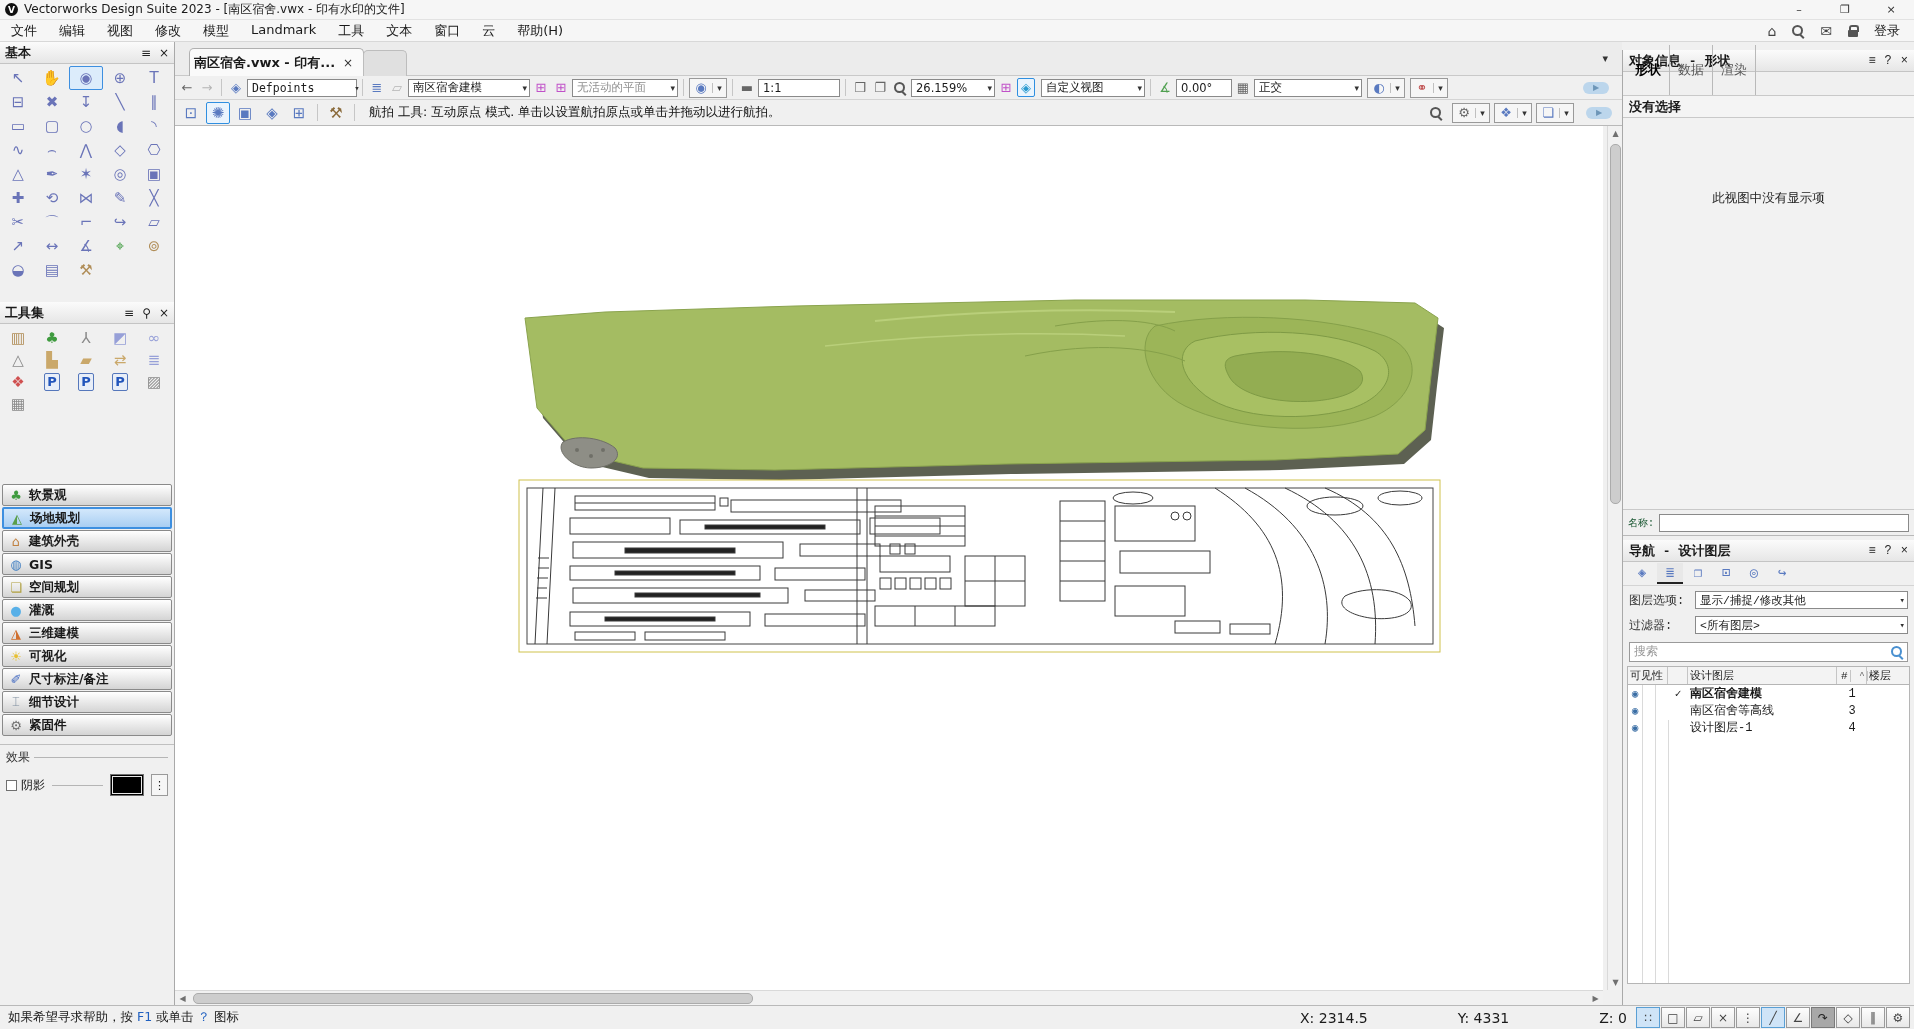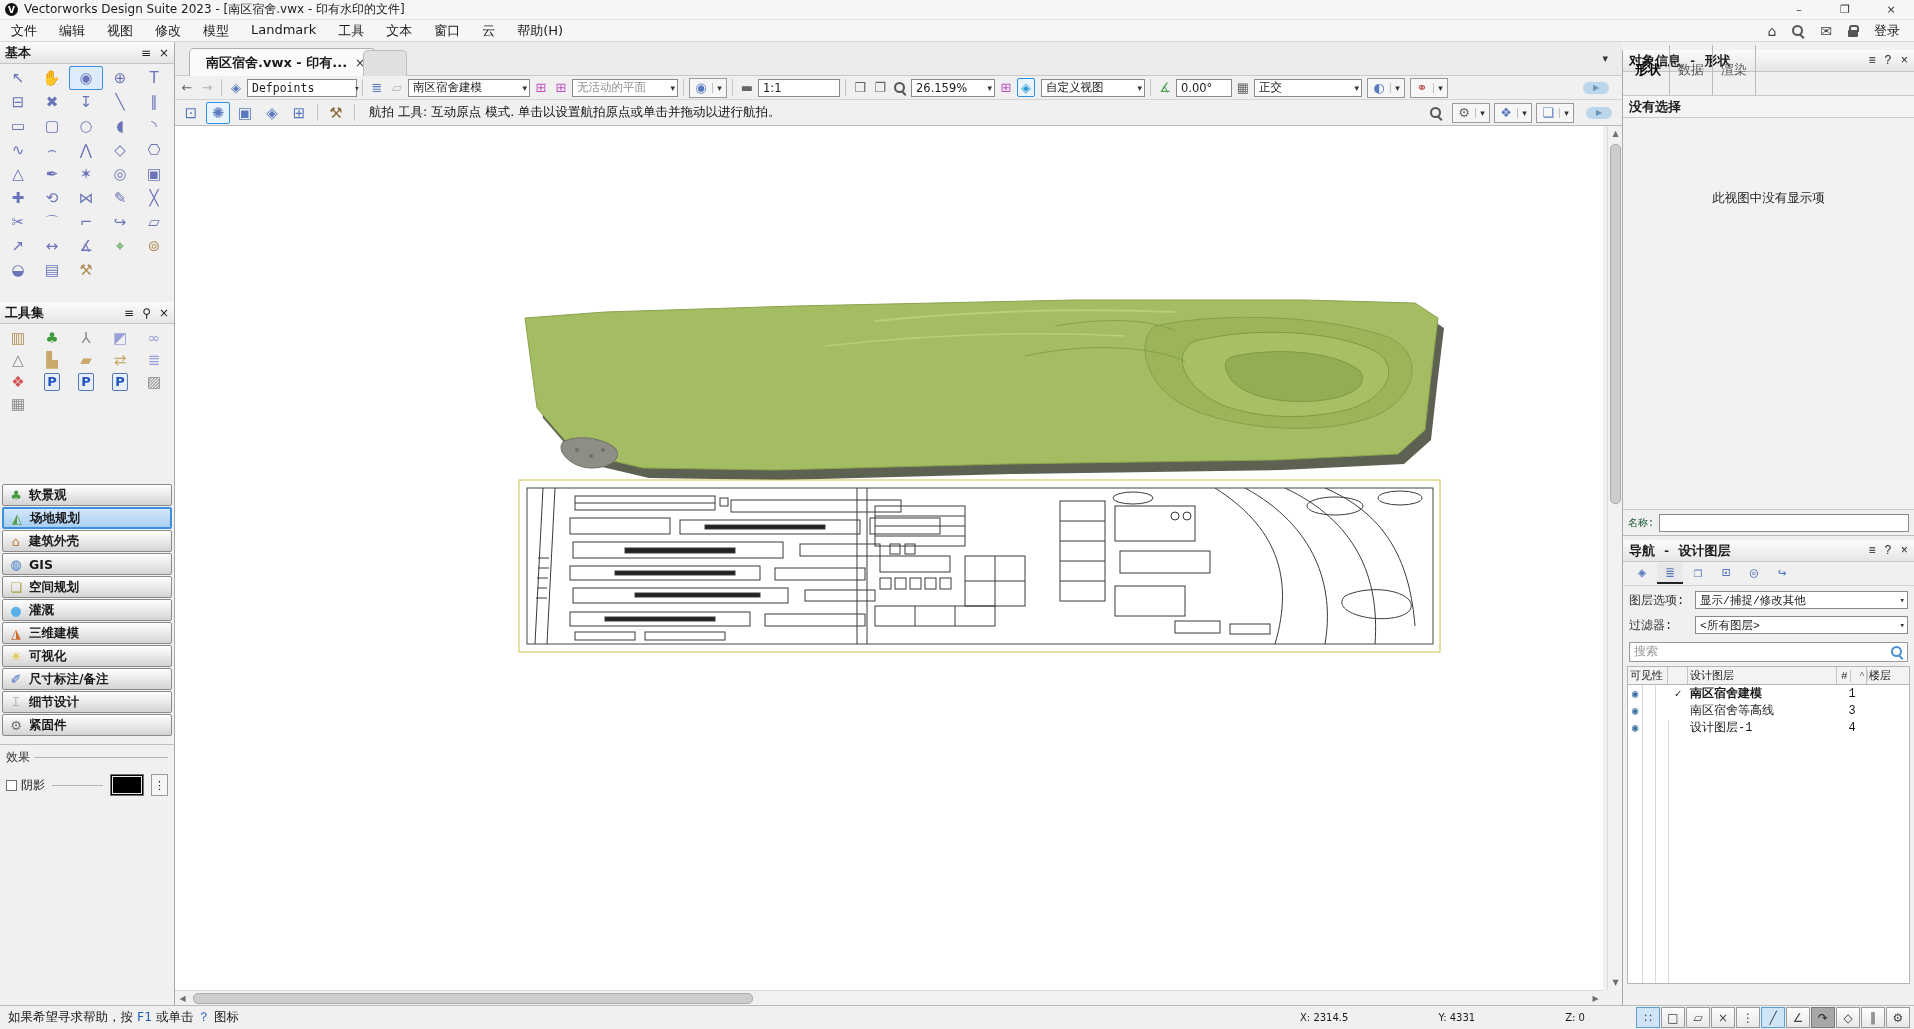--- a/index.html
+++ b/index.html
@@ -59,21 +59,21 @@
   #shadow-row{display:flex;align-items:center;margin-top:8px;gap:4px;}
   #shadow-check{width:11px;height:11px;border:1px solid #707070;background:#fff;}
   #shadow-line{flex:1;height:1px;background:#b5b5b5;margin:0 3px;}
   #shadow-swatch{width:34px;height:22px;background:#000;border:1px solid #707070;outline:1px solid #e8e8e8;outline-offset:-3px;}
   #shadow-more{width:17px;height:22px;border:1px solid #9a9a9a;background:#f6f6f6;display:flex;align-items:center;
     justify-content:center;font-size:11px;margin-left:3px;}
   
   #center{position:absolute;left:175px;top:0;width:1447px;height:963px;}
   #tabrow{position:absolute;left:0;top:0;width:1447px;height:34px;background:#ececec;border-bottom:1px solid #c9c9c9;}
   #doc-tab{position:absolute;left:14px;top:6px;height:28px;background:#fafafa;border:1px solid #b0b0b0;
-    border-bottom:none;border-radius:5px 5px 0 0;display:flex;align-items:center;padding:0 10px 0 16px;
+    border-bottom:none;border-radius:5px 5px 0 0;display:flex;align-items:center;padding:0 10px 0 4px;
     font-size:13px;font-weight:bold;transform:skewX(0deg);}
   #doc-tab .tab-close{margin-left:8px;font-weight:normal;font-size:12px;color:#333;}
   #empty-tab{position:absolute;left:188px;top:8px;width:44px;height:26px;background:#e0e0e0;
     border:1px solid #bdbdbd;border-bottom:none;border-radius:5px 5px 0 0;}
   #tab-menu-arrow{position:absolute;right:14px;top:10px;font-size:11px;color:#333;}
   #toolbar{position:absolute;left:0;top:34px;width:1447px;height:24px;background:#f0f0f0;
     border-bottom:1px solid #d4d4d4;display:flex;align-items:center;padding:0 3px;gap:2px;}
   .tb-ico{min-width:18px;height:19px;display:flex;align-items:center;justify-content:center;
     font-size:13px;color:#5a7ac0;padding:0 1px;}
   .tb-ico.gray{color:#666;}
@@ -150,21 +150,21 @@
   .lrow .l-name{flex:1;padding-left:2px;}
   .lrow.bold .l-name{font-weight:bold;}
   .lrow .l-num{width:30px;text-align:center;}
   .lrow .l-floor{width:42px;}
   #lt-lines{position:absolute;left:0;top:53px;bottom:0;width:100%;pointer-events:none;}
   #lt-lines i{position:absolute;top:0;bottom:0;width:1px;background:#dadada;}
   
   #statusbar{position:absolute;left:0;top:1005px;width:1914px;height:24px;background:#f0f0f0;
     border-top:1px solid #b9b9b9;display:flex;align-items:center;padding:0 8px;font-size:12.5px;}
   .blue-key{color:#2060c0;}
-  #coords{position:absolute;left:1300px;display:flex;gap:90px;font-size:10px;}
+  #coords{position:absolute;left:1300px;display:flex;gap:90px;font-size:14px;}
   #snaps{position:absolute;right:4px;display:flex;gap:1px;}
   .snap-btn{width:24px;height:21px;border:1px solid #9a9a9a;background:linear-gradient(#fdfdfd,#e8e8e8);
     display:flex;align-items:center;justify-content:center;font-size:12px;color:#444;}
   .snap-btn.active{background:#cfe4f7;border-color:#5a9fd4;}
   .snap-btn.pressed{background:#a8a8a8;border-color:#7a7a7a;color:#222;}
 </style>
 </head>
 <body>
 
 <div id="titlebar">

